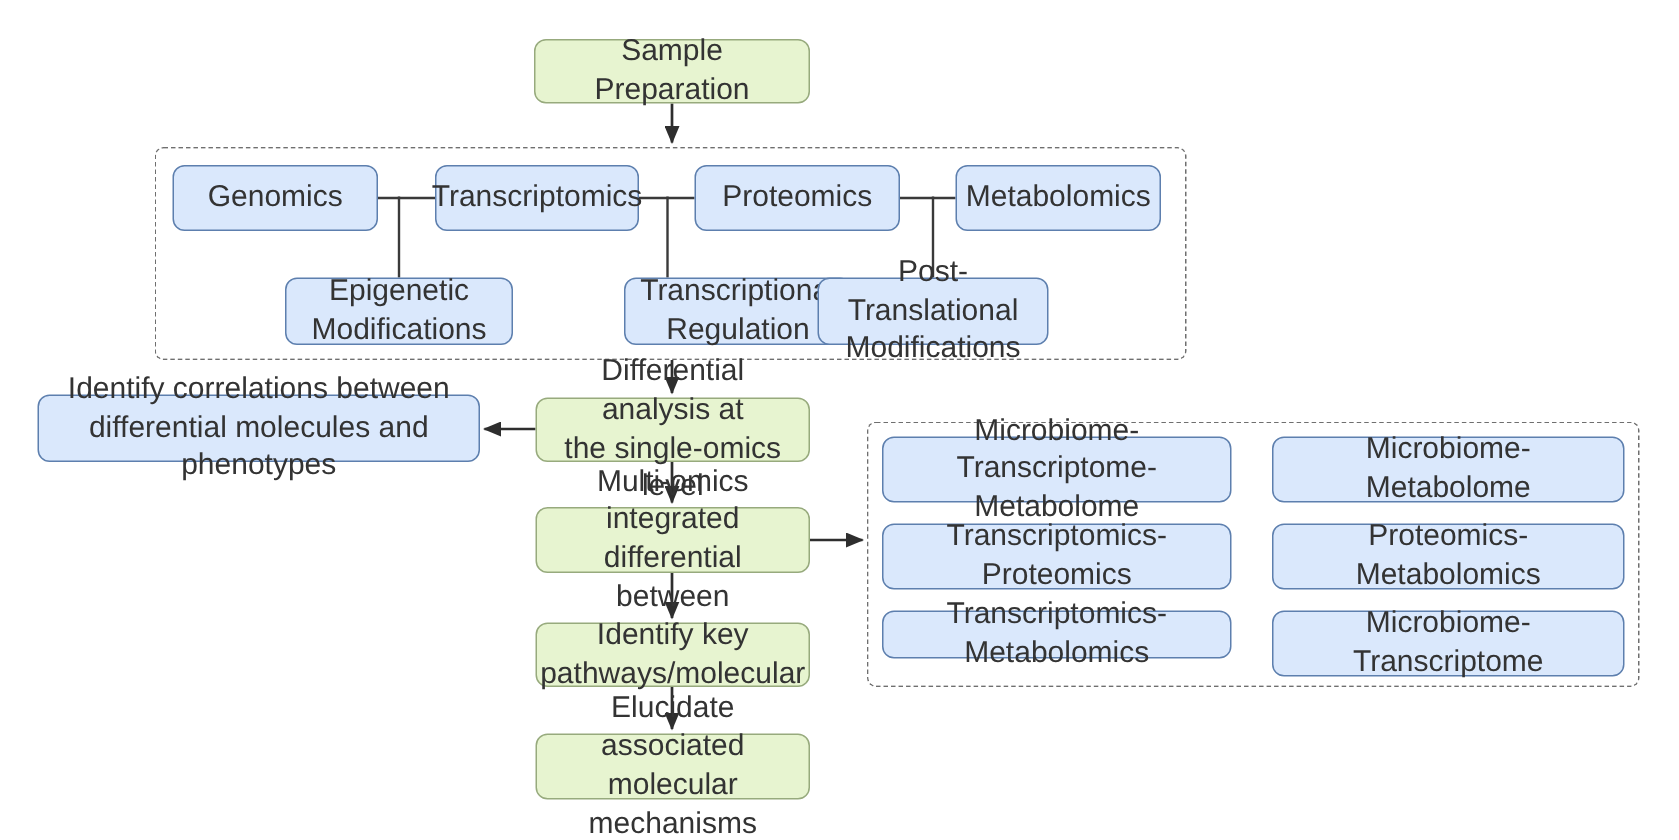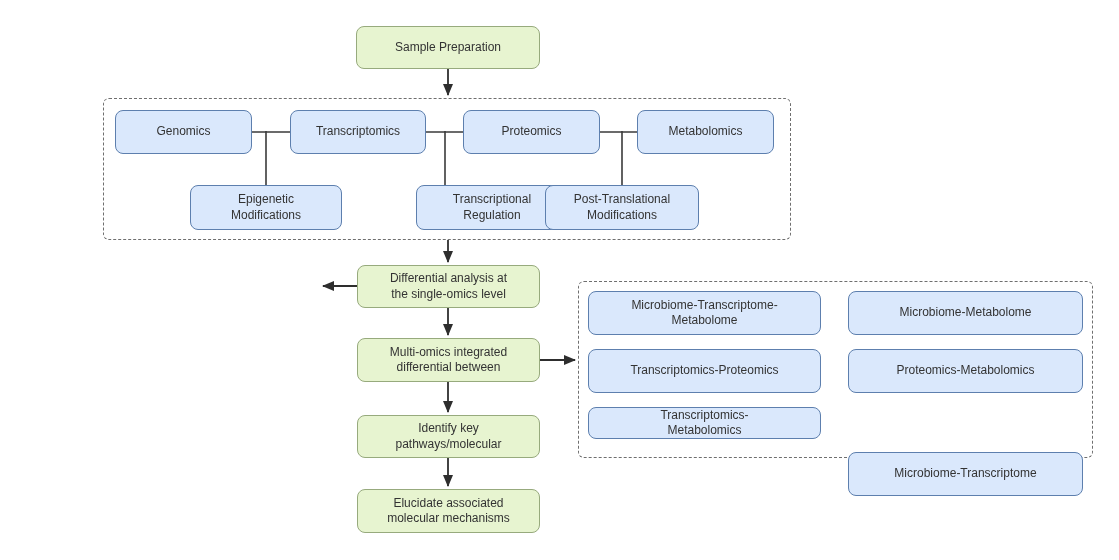--- a/index.html
+++ b/index.html
@@ -23,21 +23,21 @@
     height: 560px;
     pointer-events: none;
   }
   .node {
     position: absolute;
     display: flex;
     align-items: center;
     justify-content: center;
     text-align: center;
     border-radius: 8px;
-    font-size: 12px;
+    font-size: 20px;
     line-height: 1.28;
     color: #333333;
     box-sizing: border-box;
     padding: 2px 8px;
   }
   .node span {
     white-space: pre-line;
   }
   .green {
     background: #e7f4d0;
@@ -108,20 +108,24 @@
   </div>
   <div class="node blue" style="left:368px; top:185px; width:152px; height:45px;margin-left:48px;">
     <span>Transcriptional
 Regulation</span>
   </div>
   <div class="node blue" style="left:545px; top:185px; width:154px; height:45px;">
     <span>Post-Translational
 Modifications</span>
   </div>
 
+  <div class="node blue" style="left:25px; top:263px; width:295px; height:45px;">
+    <span>Identify correlations between
+differential molecules and phenotypes</span>
+  </div>
 
   <div class="node green" style="left:357px; top:265px; width:183px; height:43px;">
     <span>Differential analysis at
 the single-omics level</span>
   </div>
   <div class="node green" style="left:357px; top:338px; width:183px; height:44px;">
     <span>Multi-omics integrated
 differential between</span>
   </div>
   <div class="node green" style="left:357px; top:415px; width:183px; height:43px;">
@@ -145,17 +149,17 @@
   <div class="node blue" style="left:588px; top:349px; width:233px; height:44px;">
     <span>Transcriptomics-Proteomics</span>
   </div>
   <div class="node blue" style="left:848px; top:349px; width:235px; height:44px;">
     <span>Proteomics-Metabolomics</span>
   </div>
   <div class="node blue" style="left:588px; top:407px; width:233px; height:32px;">
     <span>Transcriptomics-
 Metabolomics</span>
   </div>
-  <div class="node blue" style="left:848px; top:407px; width:235px; height:44px;margin-top:45px;">
+  <div class="node blue" style="left:848px; top:407px; width:235px; height:44px;">
     <span>Microbiome-Transcriptome</span>
   </div>
 
 </div>
 
 </body></html>

